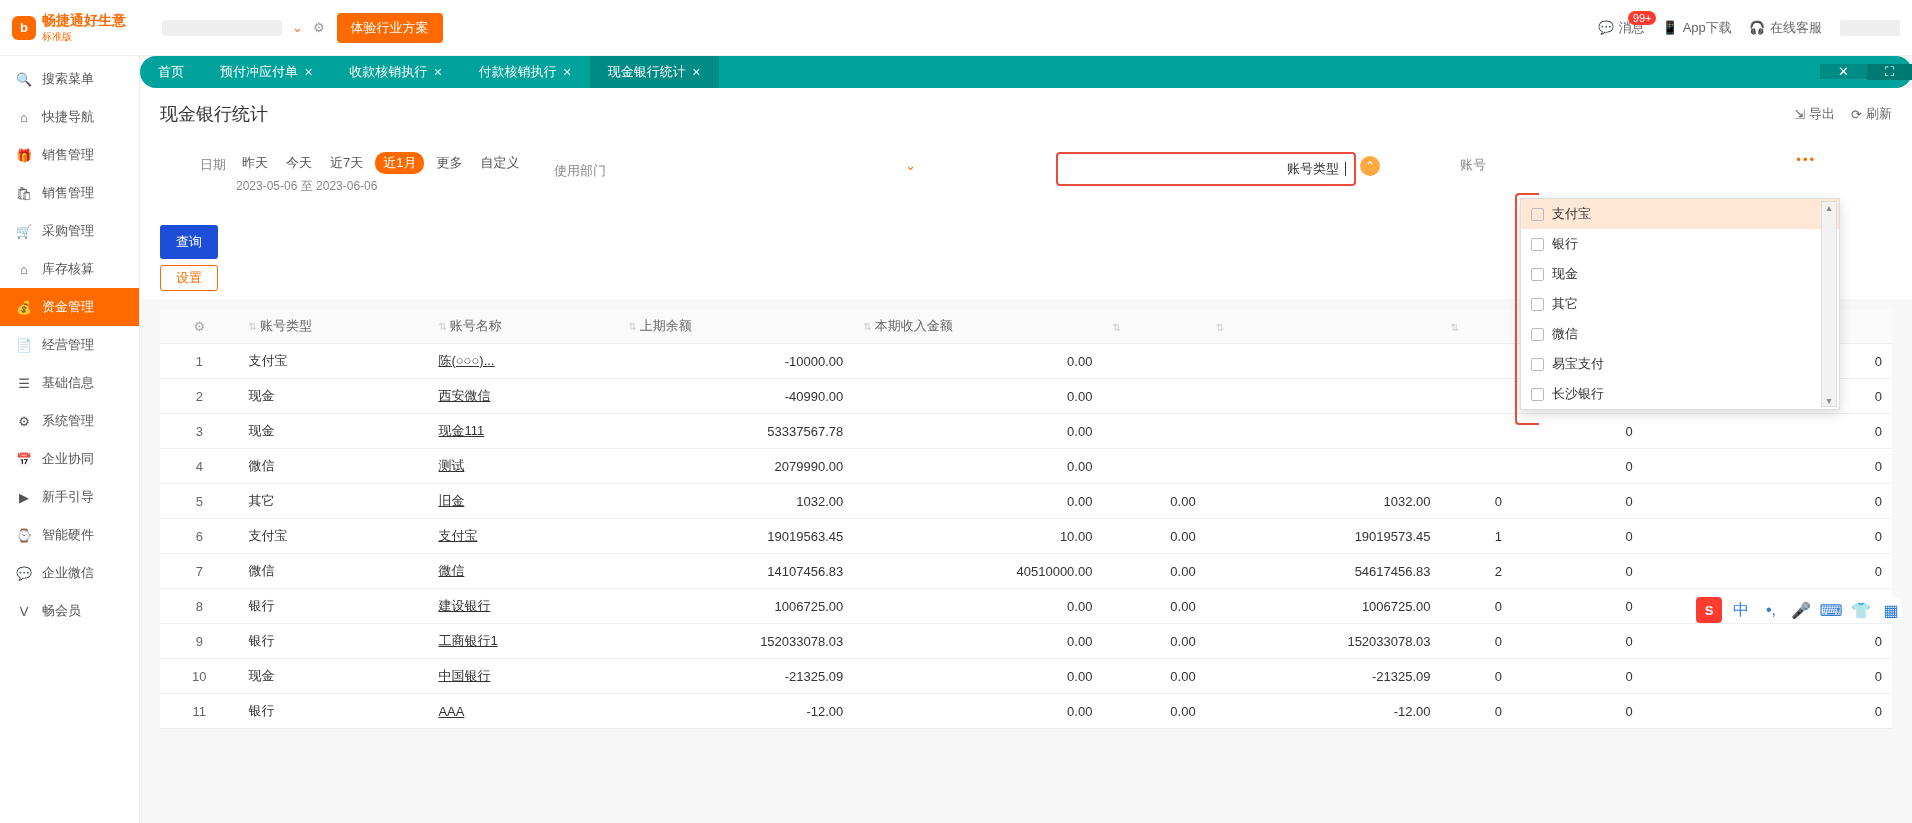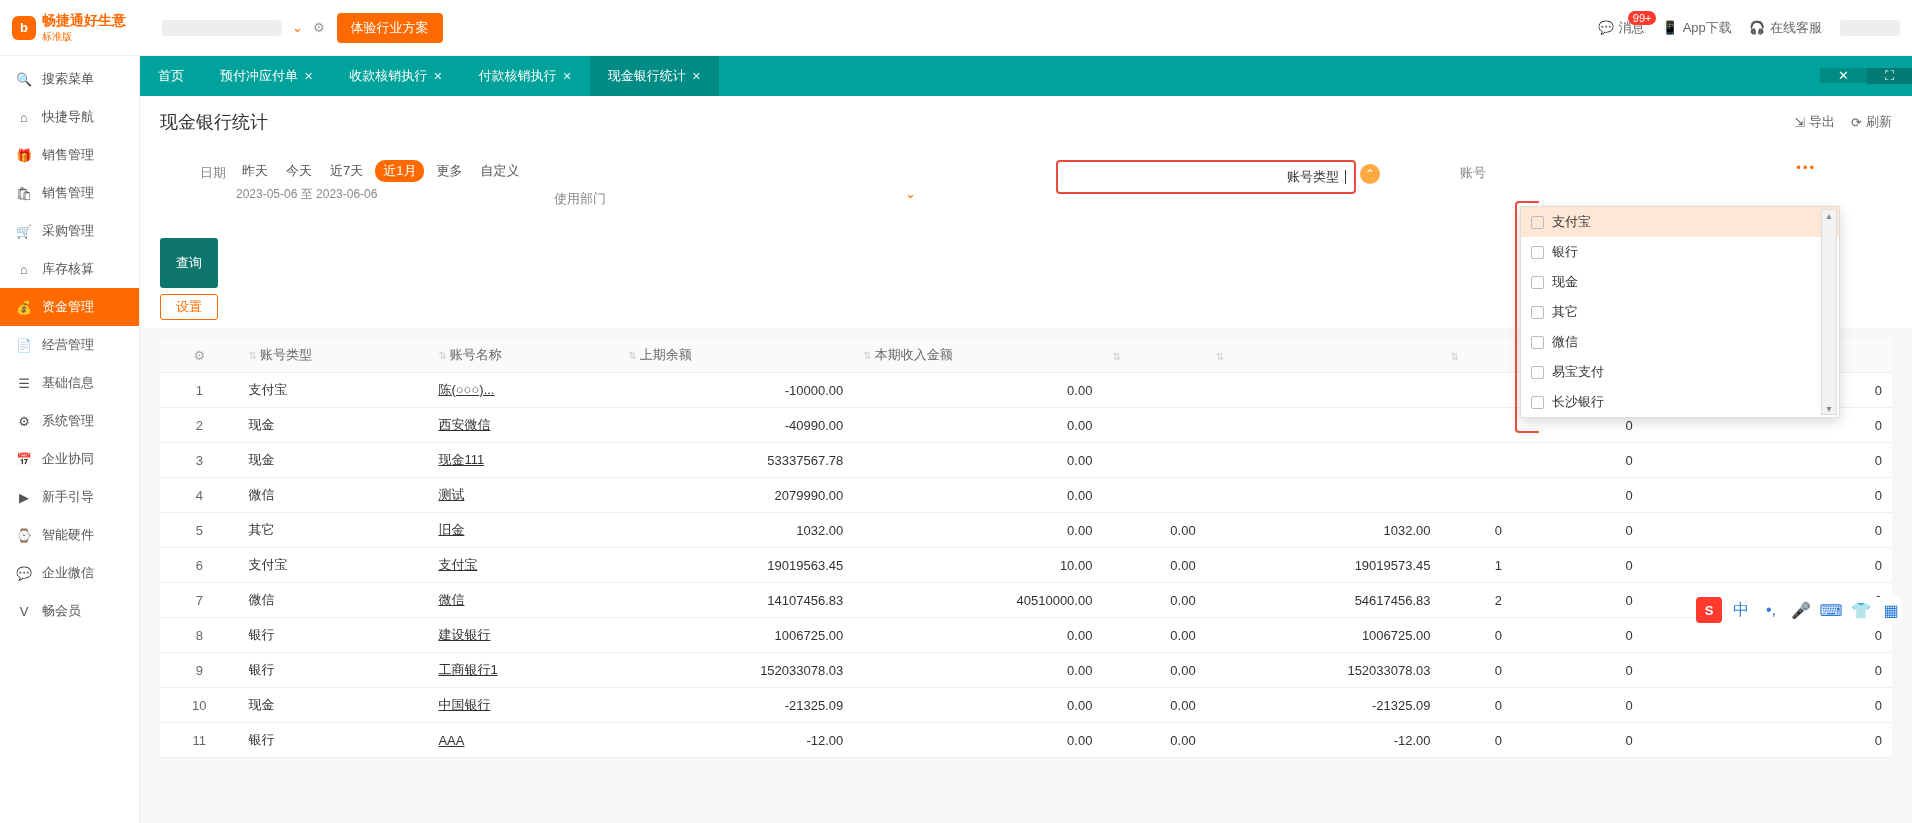--- a/index.html
+++ b/index.html
@@ -25,21 +25,21 @@
 
 .sidebar { width: 140px; background: #fff; border-right: 1px solid #eee; padding-top: 4px; }
 .side-item { display: flex; align-items: center; gap: 10px; padding: 10px 16px; color: #555; cursor: pointer; font-size: 13px; }
 .side-item.active { background: #ff6a00; color: #fff; }
 .side-icon { width: 16px; height: 16px; display: inline-flex; align-items: center; justify-content: center; }
 
 
 .main { flex: 1; display: flex; flex-direction: column; background: #f7f7f7; }
 
 
-.tabs { background: #00a39b; display: flex; align-items: center; height: 40px; color: #fff; }
+.tabs { background: #00a39b; display: flex; align-items: center; height: 32px; color: #fff; border-radius: 18px; }
 .tab { padding: 0 18px; height: 100%; display: flex; align-items: center; gap: 6px; font-size: 13px; cursor: pointer; }
 .tab.active { background: #008b84; }
 .tab-close { font-size: 11px; opacity: .9; }
 .tabs-end { margin-left: auto; display: flex; }
 .tabs-end .tab { background: #008b84; }
 .tabs-end .tab.last { background: #007a73; }
 
 
 .page-head { background: #fff; padding: 14px 20px; display: flex; align-items: center; justify-content: space-between; }
 .page-title { font-size: 18px; font-weight: 500; color: #333; }
@@ -55,21 +55,21 @@
 .date-opt { color: #555; padding: 2px 6px; cursor: pointer; font-size: 13px; }
 .date-opt.active { background: #ff6a00; color: #fff; border-radius: 10px; padding: 2px 8px; }
 .date-value { color: #888; font-size: 12px; margin-top: 4px; }
 .dept-select { display: flex; align-items: center; gap: 8px; color: #ff6a00; }
 .acct-type { display: flex; align-items: center; justify-content: flex-end; width: 300px; border: 2px solid #e74c3c; border-radius: 4px; padding: 6px 8px; position: relative; }
 .acct-type-caret { position: absolute; right: -20px; top: 4px; width: 20px; height: 20px; border-radius: 50%; background: #ffa940; color: #fff; display: flex; align-items: center; justify-content: center; font-size: 12px; }
 .acct-field { width: 320px; color: #888; display: flex; align-items: center; gap: 10px; }
 .acct-input { flex: 1; border: none; border-bottom: 1px solid transparent; color: #ff6a00; text-align: right; padding-right: 6px; }
 .more-dots { color: #ff6a00; letter-spacing: 2px; }
 .filter-btns { display: flex; flex-direction: column; gap: 6px; }
-.btn-primary { background: #0f766e; color: #fff; padding: 16px 14px; border-radius: 3px; font-size: 13px; cursor: pointer; text-align: center; }
+.btn-primary { background: #1d4ed8; color: #fff; padding: 8px 14px; border-radius: 3px; font-size: 13px; cursor: pointer; text-align: center; }
 .btn-outline { border: 1px solid #ff6a00; color: #ff6a00; padding: 3px 15px; border-radius: 3px; font-size: 13px; cursor: pointer; text-align: center; }
 
 
 .dropdown { position: absolute; top: 46px; left: 540px; width: 320px; background: #fff; border: 1px solid #ddd; box-shadow: 0 4px 12px rgba(0,0,0,.15); z-index: 5; }
 .dd-highlight-border { position: absolute; left: -6px; top: -6px; width: 24px; height: 232px; border: 2px solid #e74c3c; border-right: none; border-radius: 4px 0 0 4px; pointer-events:none; }
 .dd-item { display: flex; align-items: center; gap: 8px; padding: 6px 10px; cursor: pointer; font-size: 13px; }
 .dd-item.hover { background: #ffe7d6; }
 .dd-chk { width: 13px; height: 13px; border: 1px solid #bbb; border-radius: 2px; }
 .dd-scroll { position: absolute; right: 2px; top: 2px; bottom: 2px; width: 16px; background: #f2f2f2; border:1px solid #ddd; display:flex; flex-direction:column; justify-content:space-between; align-items:center; }
 .dd-scroll-btn { font-size:10px; color:#888; }
@@ -243,21 +243,21 @@
                 <span class="date-opt">昨天</span>
                 <span class="date-opt">今天</span>
                 <span class="date-opt">近7天</span>
                 <span class="date-opt active">近1月</span>
                 <span class="date-opt">更多</span>
                 <span class="date-opt">自定义</span>
               </div>
             <div class="date-value">2023-05-06 至 2023-06-06</div>
           </div>
         </div>
-        <div class="filter-cell" style="margin-top:26px">
+        <div class="filter-cell" style="margin-top:6px">
           <span class="filter-label">使用部门</span>
           <div class="dept-select" style="width:300px;justify-content:flex-end">
             <span style="color:#ff6a00">⌄</span>
           </div>
         </div>
       </div>
 
       <div class="filter-cell" style="position:relative">
         <span class="filter-label" style="visibility:hidden">.</span>
         <div class="acct-type">

